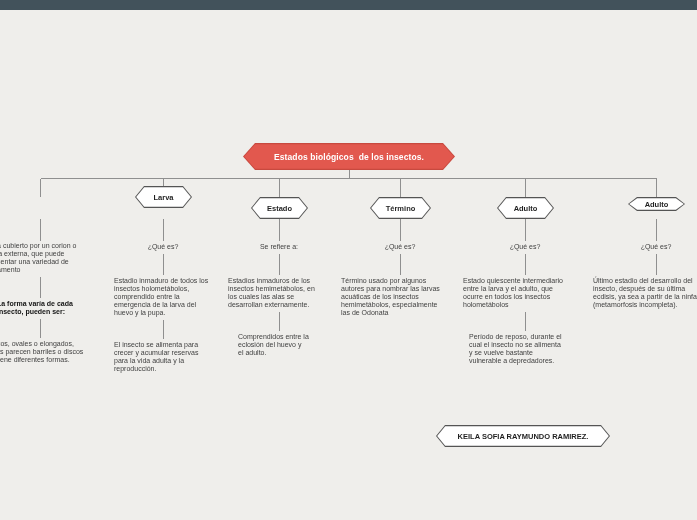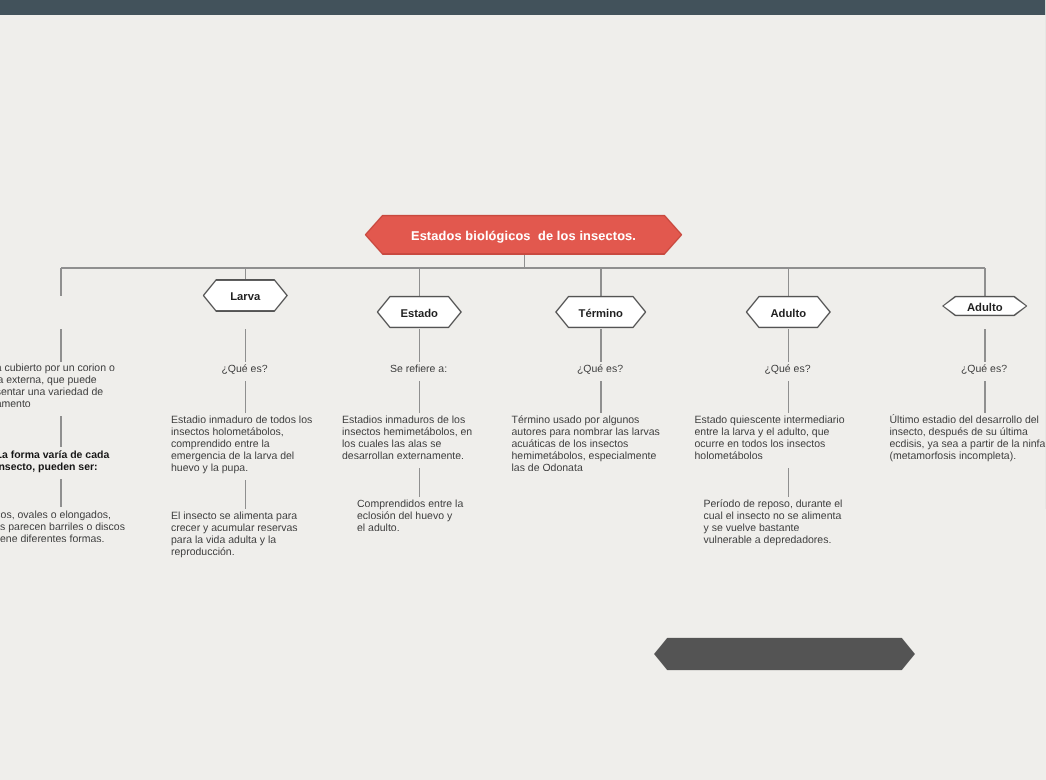--- a/index.html
+++ b/index.html
@@ -178,15 +178,18 @@
 vulnerable a depredadores.</div>
 
   <div class="note center" style="left:626px; top:243px; width:60px;">¿Qué es?</div>
   <div class="note" style="left:593px; top:277px; width:126px;">Último estadio del desarrollo del
 insecto, después de su última
 ecdisis, ya sea a partir de la ninfa
 (metamorfosis incompleta).</div>
 
   <div class="hex" style="left:436px; top:425px; width:174px; height:22px;">
     <div class="hex-border"></div>
+    <div class="hex-fill">
+      <span class="node-label">KEILA SOFIA RAYMUNDO RAMIREZ.</span>
+    </div>
   </div>
 
 </div>
 
 </body></html>

